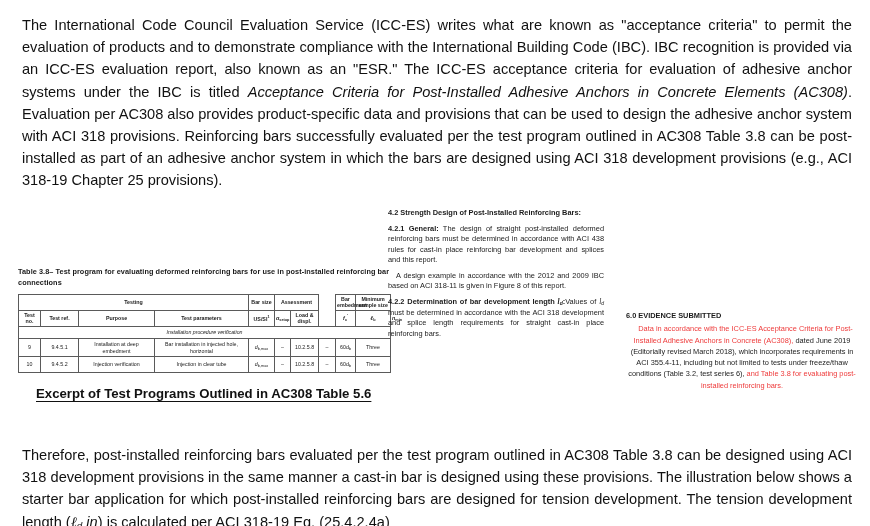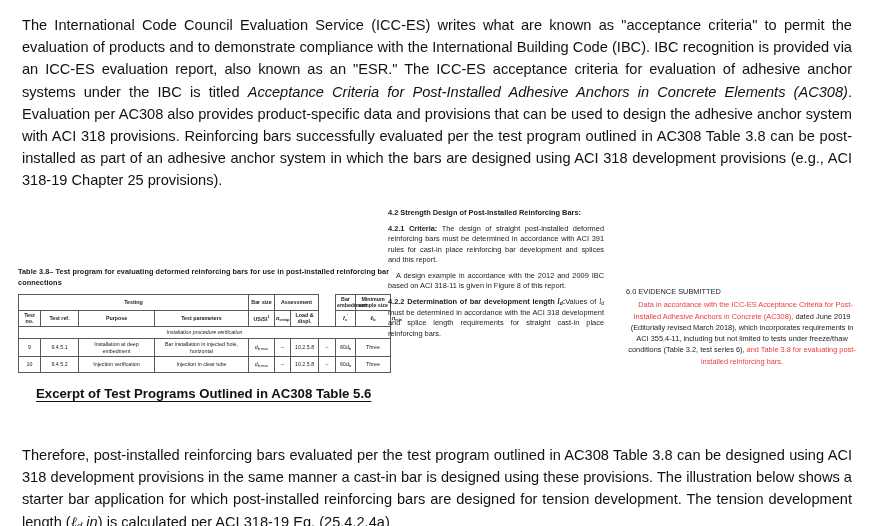--- a/index.html
+++ b/index.html
@@ -120,22 +120,23 @@
   .esr-right {
     position: absolute;
     left: 626px;
     top: 286px;
     width: 232px;
     font-size: 7.4px;
     line-height: 1.52;
     color: #1b1b1b;
   }
   .esr-right .hd {
-    font-weight: normal;
+    font-weight: bold;
     margin-bottom: 2px;
+    margin-top: 24px;
   }
   .esr-right .body { text-indent: 7px; text-align: center; }
   .red { color: #ee3a3a; }
 
   
   .cap {
     position: absolute;
     font-size: 13.2px;
     font-weight: bold;
     color: #111111;
@@ -220,21 +221,21 @@
           <td>–</td>
           <td><span>60d</span><span class="subsm">b</span></td>
           <td>Three</td>
         </tr>
       </tbody>
     </table>
   </div>
 
   <div class="esr-mid">
     <p class="hd">4.2 Strength Design of Post-Installed Reinforcing Bars:</p>
-    <p><span class="hd">4.2.1 Criteria:</span><span> The design of straight post-installed deformed reinforcing bars must be determined in accordance with ACI 391 rules for cast-in place reinforcing bar development and splices and this report.</span></p>
+    <p><span class="hd">4.2.1 General:</span><span> The design of straight post-installed deformed reinforcing bars must be determined in accordance with ACI 438 rules for cast-in place reinforcing bar development and splices and this report.</span></p>
     <p class="indent">A design example in accordance with the 2012 and 2009 IBC based on ACI 318-11 is given in Figure 8 of this report.</p>
     <p><span class="hd">4.2.2 Determination of bar development length</span><span class="hd">&nbsp;</span><span class="hd ell">l</span><span class="hd sub">d</span><span class="hd">:</span><span>Values of </span><span class="ell">l</span><span class="sub">d</span><span> must be determined in accordance with the ACI 318 development and splice length requirements for straight cast-in place reinforcing bars.</span></p>
   </div>
 
   <div class="esr-right">
     <div class="hd">6.0 EVIDENCE SUBMITTED</div>
     <div class="body"><span class="red">Data in accordance with the ICC-ES Acceptance Criteria for Post-Installed Adhesive Anchors in Concrete (AC308),</span><span> dated June 2019 (Editorially revised March 2018), which incorporates requirements in ACI 355.4-11, including but not limited to tests under freeze/thaw conditions (Table 3.2, test series 6),</span><span class="red"> and Table 3.8 for evaluating post-installed reinforcing bars.</span></div>
   </div>
 
   <div class="cap cap-left">Excerpt of Test Programs Outlined in AC308 Table 5.6</div>

